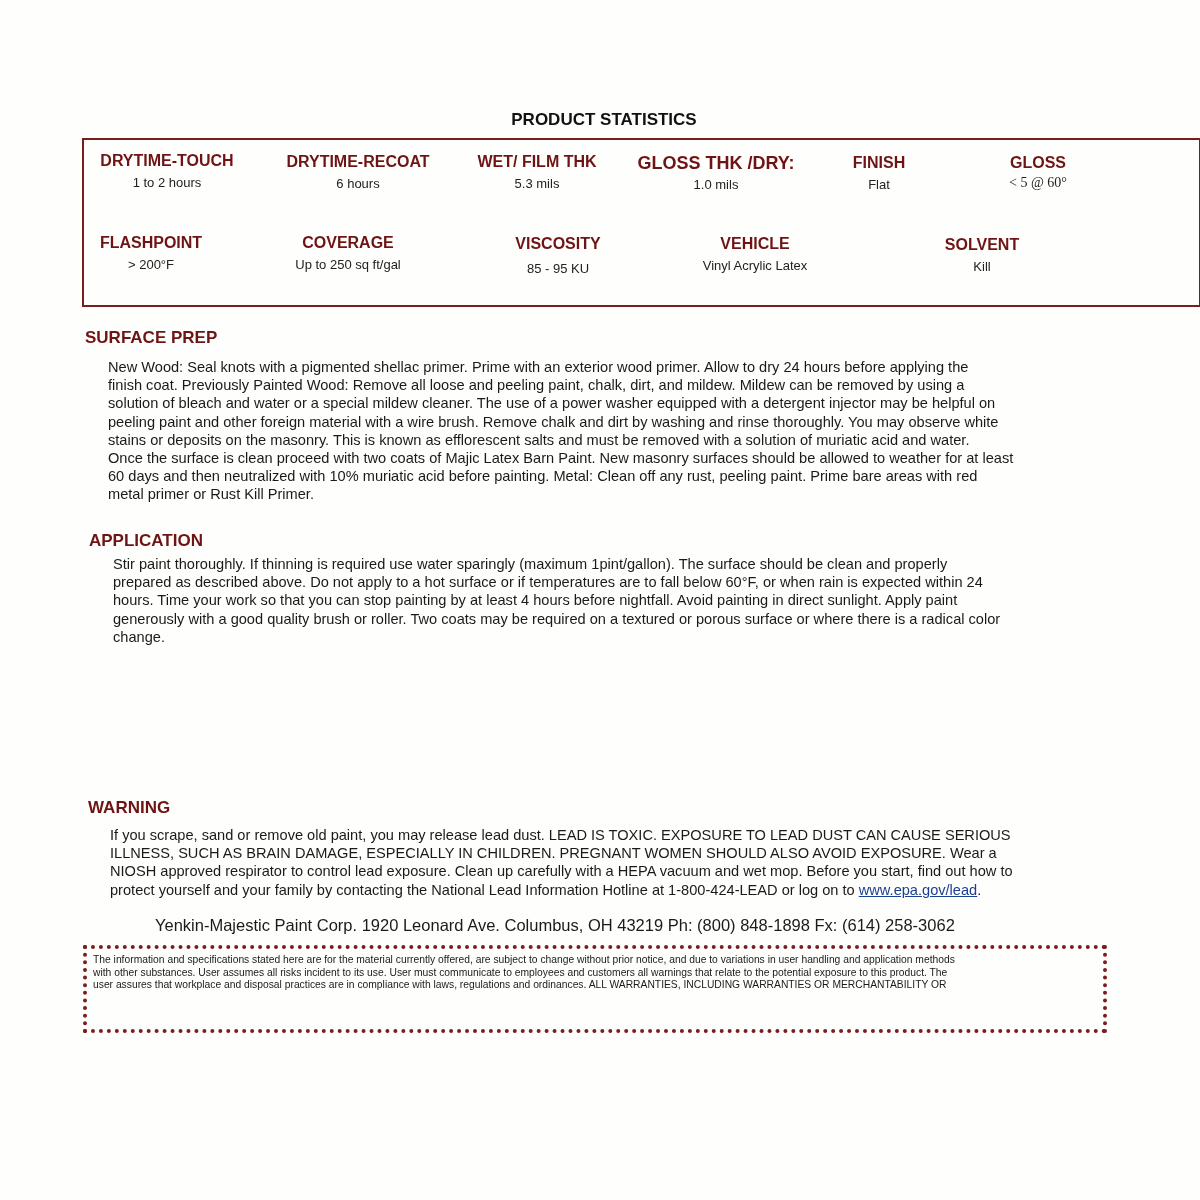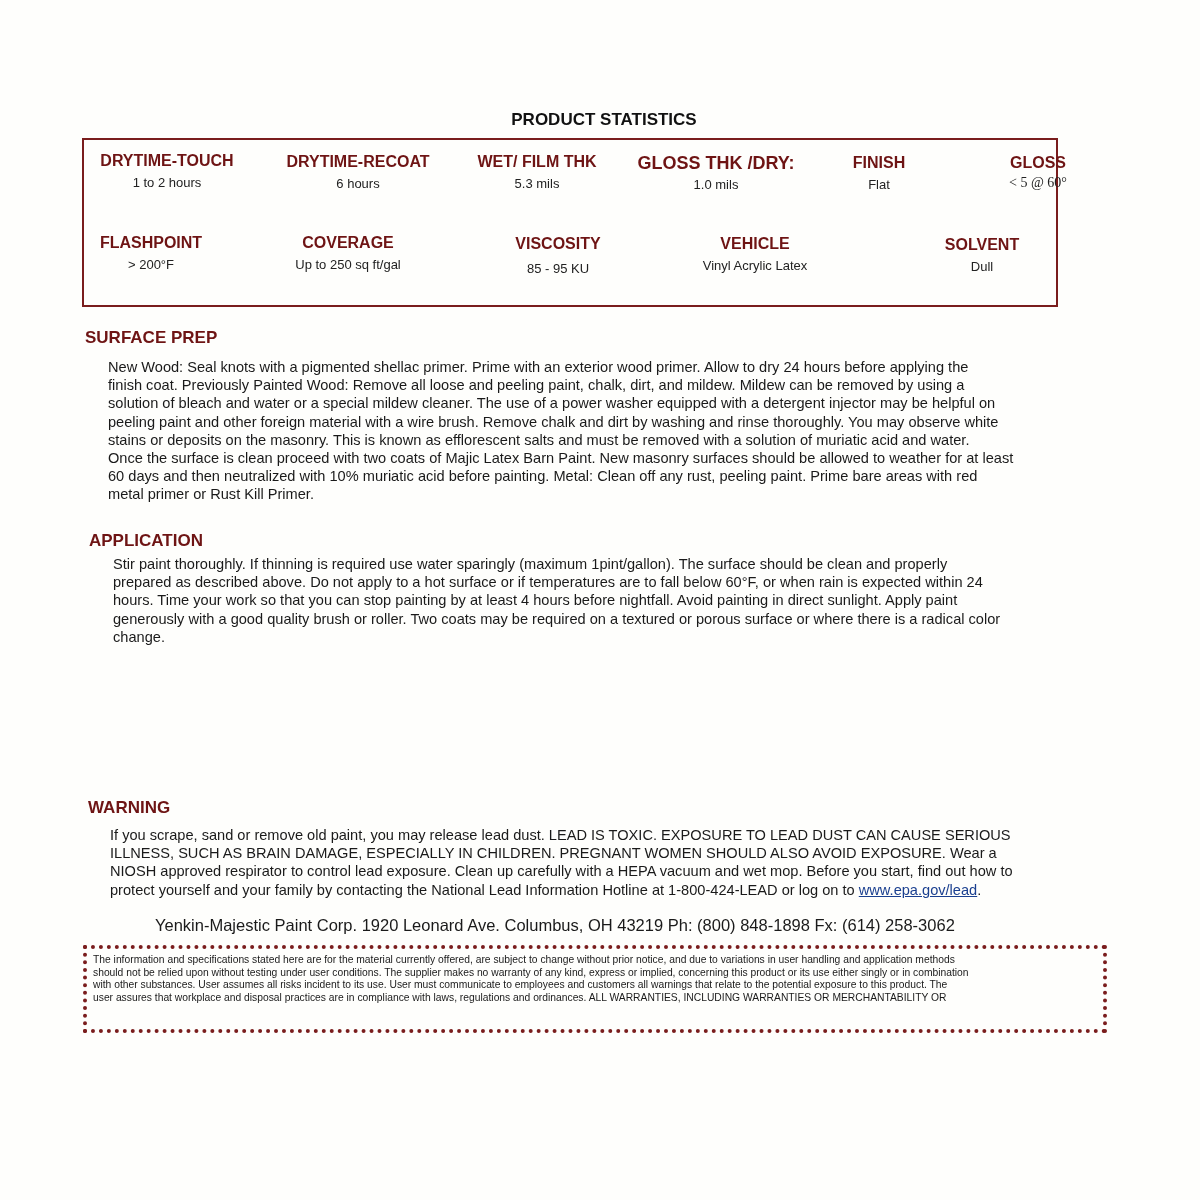--- a/index.html
+++ b/index.html
@@ -6,21 +6,21 @@
   body {
     width: 1200px; height: 1200px; background: #fefefc;
     position: relative; overflow: hidden;
     font-family: "Liberation Sans", sans-serif; color: #1a1a1a;
   }
   .title {
     position: absolute; left: 12px; width: 1184px; top: 110px;
     text-align: center; font-weight: bold; font-size: 17px; color: #111;
   }
   .stats-box {
-    position: absolute; left: 82px; top: 138px; width: 976px; height: 169px;
+    position: absolute; left: 82px; top: 138px; width: 1119px; height: 169px;
     border: 2px solid #7a1d1d; box-sizing: border-box;
   }
   .stat { position: absolute; text-align: center; transform: translateX(-50%); white-space: nowrap; }
   .stat-label { font-weight: bold; font-size: 16px; color: #6e1414; }
   .stat-label.big { font-size: 18px; }
   .stat-value { font-size: 13px; color: #222; margin-top: 5px; }
   .stat-value.serif { font-family: "Liberation Serif", serif; font-size: 14px; }
 
   .section-h {
     position: absolute; font-weight: bold; font-size: 17px; color: #6e1414;
@@ -85,21 +85,21 @@
   <div class="stat" style="left:474px; top:95px;">
     <div class="stat-label">VISCOSITY</div>
     <div class="stat-value" style="margin-top:8px;">85 - 95 KU</div>
   </div>
   <div class="stat" style="left:671px; top:95px;">
     <div class="stat-label">VEHICLE</div>
     <div class="stat-value">Vinyl Acrylic Latex</div>
   </div>
   <div class="stat" style="left:898px; top:96px;">
     <div class="stat-label">SOLVENT</div>
-    <div class="stat-value">Dull</div>
+    <div class="stat-value">Kill</div>
   </div>
 </div>
 
 <div class="section-h" style="left:85px; top:328px;">SURFACE PREP</div>
 <div class="para" style="left:108px; top:358px;">
   <span class="line">New Wood:  Seal knots with a pigmented shellac primer.  Prime with an exterior wood primer.  Allow to dry 24 hours before applying the</span>
   <span class="line">finish coat.  Previously Painted Wood:  Remove all loose and peeling paint, chalk, dirt, and mildew.  Mildew can be removed by using a</span>
   <span class="line">solution of bleach and water or a special mildew cleaner.  The use of a power washer equipped with a detergent injector may be helpful on</span>
   <span class="line">peeling paint and other foreign material with a wire brush.  Remove chalk and dirt by washing and rinse thoroughly.  You may observe white</span>
   <span class="line">stains or deposits on the masonry.  This is known as efflorescent salts and must be removed with a solution of muriatic acid and water.</span>
@@ -122,16 +122,15 @@
   <span class="line">If you scrape, sand or remove old paint, you may release lead dust.  LEAD IS TOXIC.  EXPOSURE TO LEAD DUST CAN CAUSE SERIOUS</span>
   <span class="line">ILLNESS, SUCH AS BRAIN DAMAGE, ESPECIALLY IN CHILDREN.  PREGNANT WOMEN SHOULD ALSO AVOID EXPOSURE.  Wear a</span>
   <span class="line">NIOSH approved respirator to control lead exposure.  Clean up carefully with a HEPA vacuum and wet mop.  Before you start, find out how to</span>
   <span class="line"><span>protect yourself and your family by contacting the National Lead Information Hotline at 1-800-424-LEAD or log on to </span><a class="link">www.epa.gov/lead</a><span>.</span></span>
 </div>
 
 <div class="company">Yenkin-Majestic Paint Corp.  1920 Leonard Ave.  Columbus, OH  43219   Ph: (800) 848-1898  Fx: (614) 258-3062</div>
 
 <div class="disclaimer">
   <span class="line">The information and specifications stated here are for the material currently offered, are subject to change without prior notice, and due to variations in user handling and application methods</span>
-  <span class="line">should not be relied upon without testing under user conditions.  The supplier makes no warranty of any kind, express or implied, concerning this product or its use either singly or in combination</span>
   <span class="line">with other substances.  User assumes all risks incident to its use.  User must communicate to employees and customers all warnings that relate to the potential exposure to this product.  The</span>
   <span class="line">user assures that workplace and disposal practices are in compliance with laws, regulations and ordinances.  ALL WARRANTIES, INCLUDING WARRANTIES OR MERCHANTABILITY OR</span>
 </div>
 
 </body></html>

